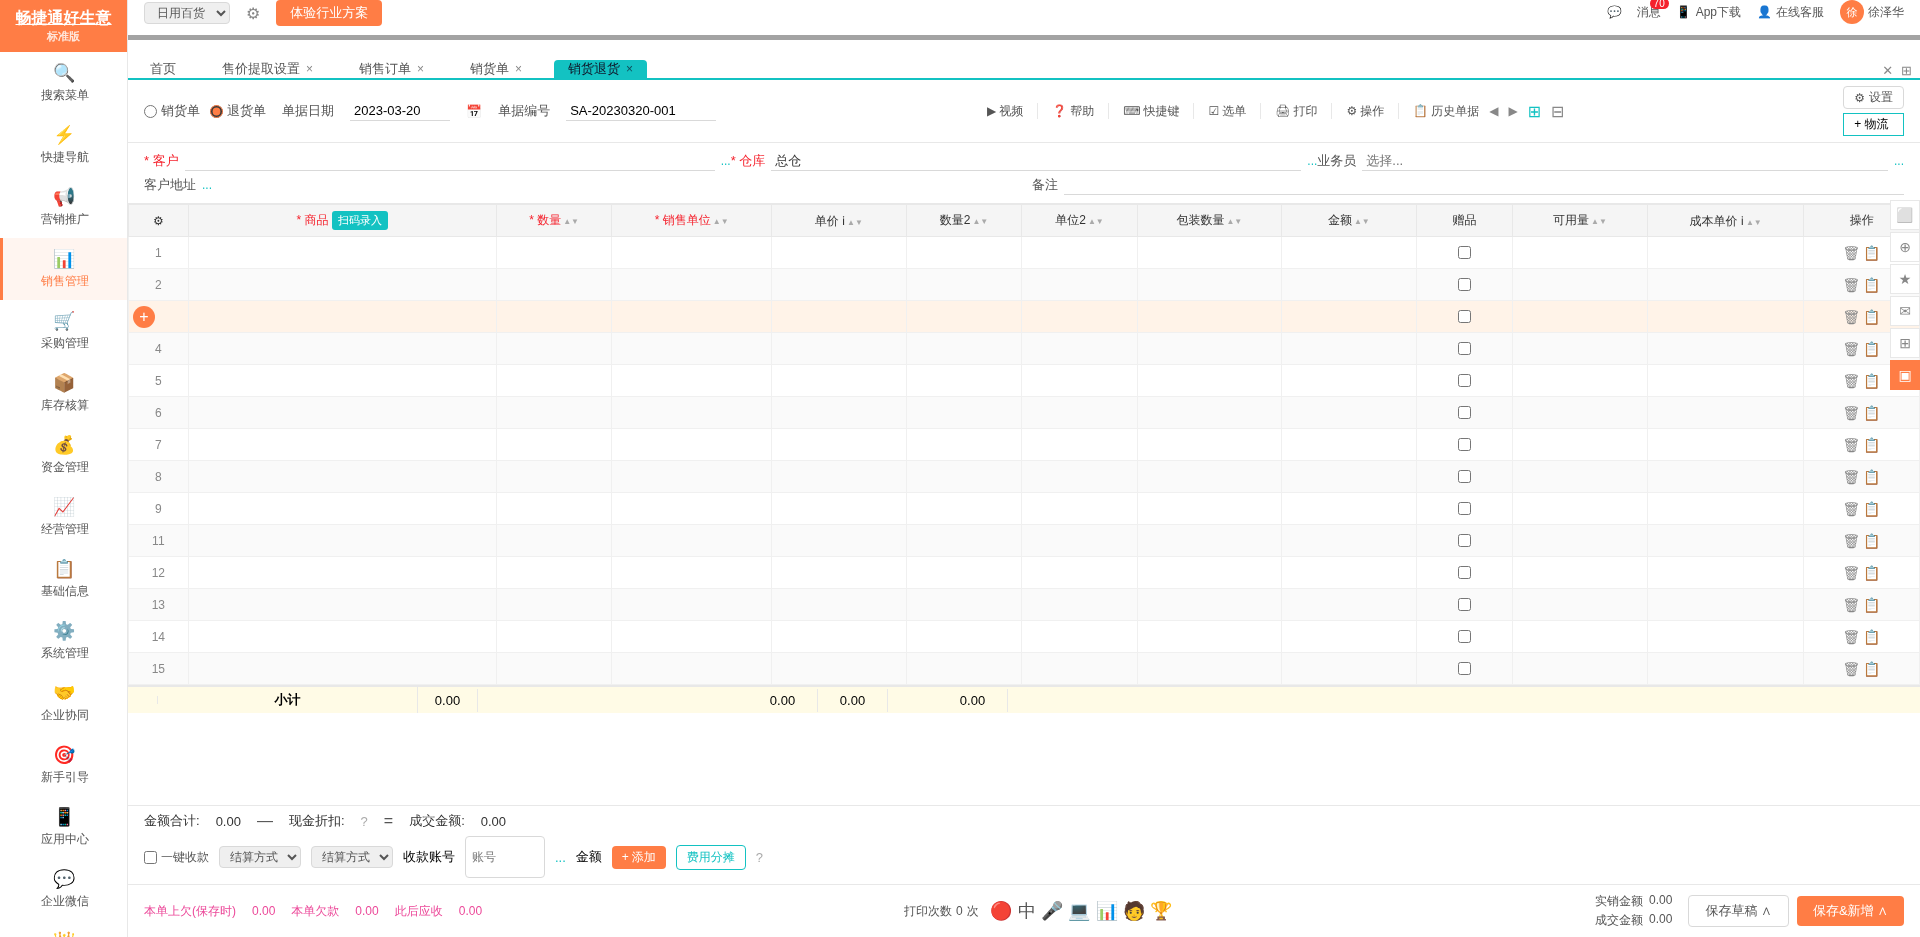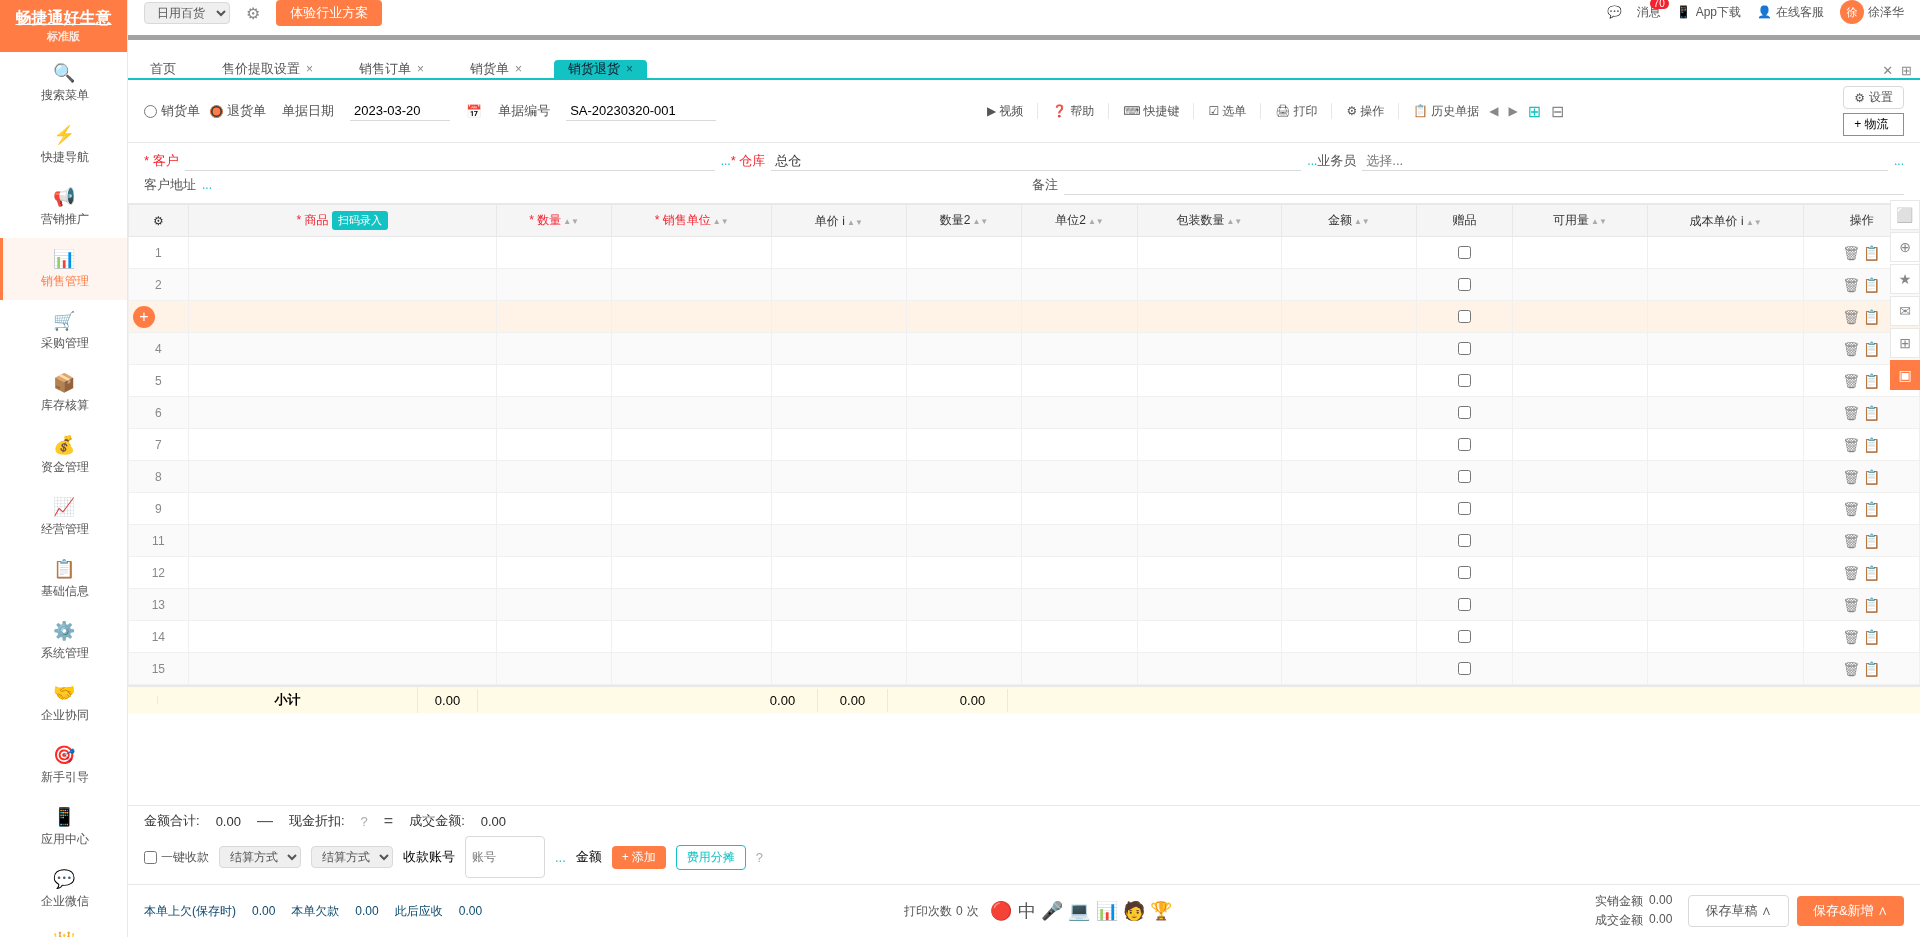--- a/index.html
+++ b/index.html
@@ -150,21 +150,21 @@
       border: 1px solid #13c2c2; color: #13c2c2; background: #fff; border-radius: 4px;
       padding: 3px 10px; cursor: pointer; font-size: 12px;
     }
     .help-icon { color: #aaa; cursor: pointer; }
 
     
     .footer-bar {
       background: #fff; border-top: 1px solid #e8e8e8; padding: 8px 16px;
       display: flex; align-items: center; justify-content: space-between;
     }
-    .footer-left { display: flex; align-items: center; gap: 16px; font-size: 12px; color: #0c4a6e; }
+    .footer-left { display: flex; align-items: center; gap: 16px; font-size: 12px; color: #ec4899; }
     .footer-center { display: flex; align-items: center; gap: 4px; font-size: 12px; color: #555; }
     .footer-right { display: flex; align-items: center; gap: 8px; }
     .summary-box {
       display: flex; flex-direction: column; align-items: flex-end; gap: 2px;
       font-size: 12px; color: #555; margin-right: 8px;
     }
     .summary-row { display: flex; gap: 6px; }
     .save-draft-btn {
       background: #fff; border: 1px solid #d9d9d9; color: #555; border-radius: 4px;
       padding: 6px 16px; cursor: pointer; font-size: 13px; display: flex; align-items: center; gap: 4px;

